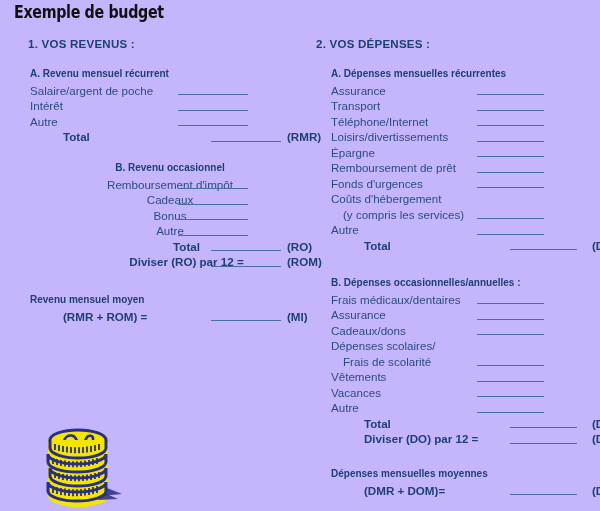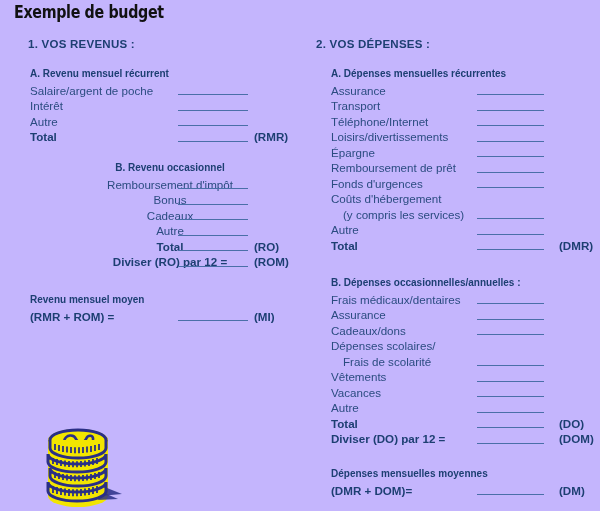--- a/index.html
+++ b/index.html
@@ -78,21 +78,21 @@
 
   
   .row {
     position: relative;
     height: 15.5px;
     line-height: 15.5px;
     white-space: nowrap;
     font-size: 11.6px;
     color: #2b4c80;
   }
-  .row.bold   { font-weight: 700; color: #1d3f72; }
+  .row.bold   { font-weight: 700; color: #1d3f72; margin-left: 33px; }
   .row.indent .row-label { padding-left: 12px; }
 
   .row-label {
     display: inline-block;
     font-size: 11.6px;
   }
 
   
   .rule {
     position: absolute;
@@ -143,22 +143,22 @@
           <div class="row"><span class="row-label">Intérêt</span><span class="rule"></span></div>
           <div class="row"><span class="row-label">Autre</span><span class="rule"></span></div>
           <div class="row bold"><span class="row-label">Total</span><span class="rule"></span><span class="code">(RMR)</span></div>
         </div>
     </div>
 
     <div class="section-block" style="top:160px;text-align:center;">
       <div class="section-title">B. Revenu occasionnel</div>
       <div>
           <div class="row"><span class="row-label">Remboursement d'impôt</span><span class="rule"></span></div>
+          <div class="row"><span class="row-label">Cadeaux</span><span class="rule"></span></div>
           <div class="row"><span class="row-label">Bonus</span><span class="rule"></span></div>
-          <div class="row"><span class="row-label">Cadeaux</span><span class="rule"></span></div>
           <div class="row"><span class="row-label">Autre</span><span class="rule"></span></div>
           <div class="row bold"><span class="row-label">Total</span><span class="rule"></span><span class="code">(RO)</span></div>
           <div class="row bold"><span class="row-label">Diviser (RO) par 12 =</span><span class="rule"></span><span class="code">(ROM)</span></div>
         </div>
     </div>
 
     <div class="section-block" style="top:292px;">
       <div class="section-title">Revenu mensuel moyen</div>
       <div>
           <div class="row bold"><span class="row-label">(RMR + ROM)  =</span><span class="rule"></span><span class="code">(MI)</span></div>

